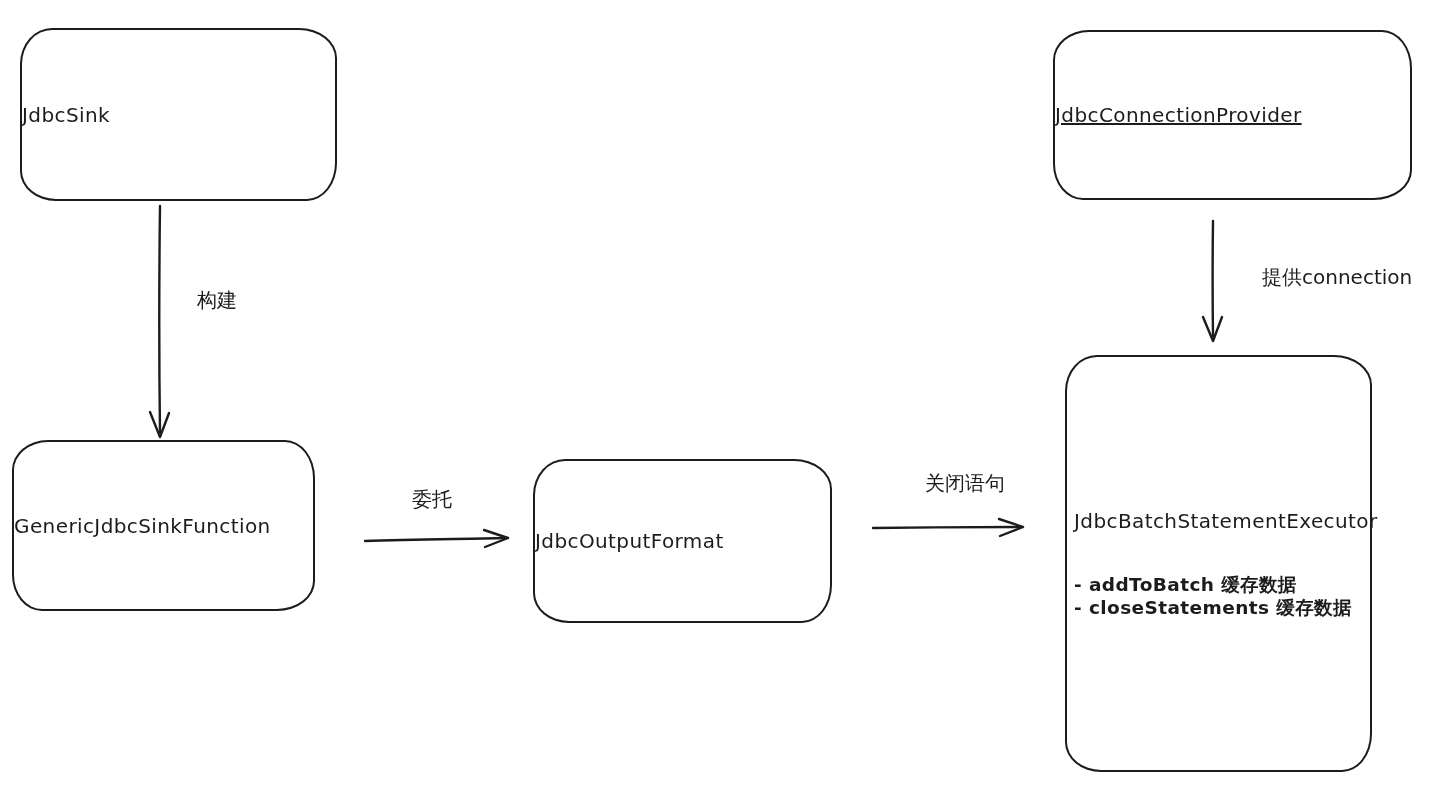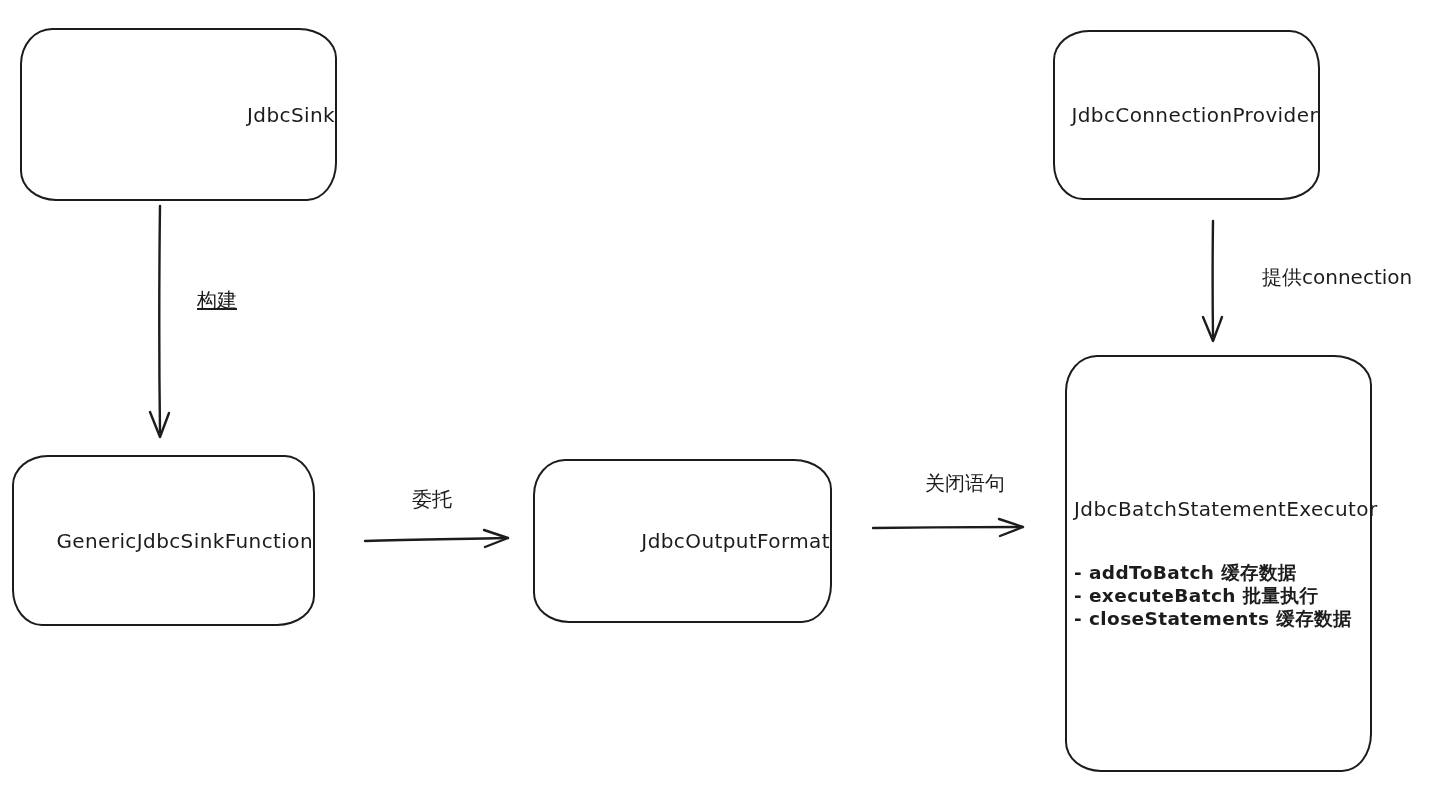--- a/index.html
+++ b/index.html
@@ -20,30 +20,30 @@
     left: 0; top: 0;
     width: 1440px; height: 803px;
     pointer-events: none;
   }
   .node {
     position: absolute;
     border: 2.4px solid #1c1c1c;
     background: #ffffff;
     display: flex;
     align-items: center;
-    justify-content: flex-end;
+    justify-content: flex-start;
     font-size: 20px;
     letter-spacing: 0.4px;
   }
   .node.sketch-a { border-radius: 32px 38px 30px 36px / 36px 30px 38px 30px; }
   .node.sketch-b { border-radius: 36px 30px 38px 30px / 30px 38px 30px 36px; }
   .node-jdbc-sink            { left: 20px;   top: 28px;  width: 317px; height: 173px; }
-  .node-generic-sink-fn      { left: 12px;   top: 455px; width: 303px; height: 171px; }
+  .node-generic-sink-fn      { left: 12px;   top: 440px; width: 303px; height: 171px; }
   .node-jdbc-output-format   { left: 533px;  top: 459px; width: 299px; height: 164px; }
-  .node-conn-provider        { left: 1053px; top: 30px;  width: 267px; height: 170px; }
+  .node-conn-provider        { left: 1053px; top: 30px;  width: 359px; height: 170px; text-decoration: underline; }
   .node-batch-executor {
     left: 1065px; top: 355px; width: 307px; height: 417px;
     flex-direction: column;
     align-items: flex-start;
     justify-content: center;
     padding: 8px 6px 8px 7px;
   }
   .executor-title {
     font-size: 20px;
     margin-bottom: 40px;
@@ -55,21 +55,21 @@
     line-height: 23px;
     white-space: nowrap;
     font-weight: bold;
   }
   .edge-label {
     position: absolute;
     font-size: 20px;
     white-space: nowrap;
     background: transparent;
   }
-  .edge-label-build    { left: 197px;  top: 287px; text-decoration: underline; }
+  .edge-label-build    { left: 197px;  top: 287px; }
   .edge-label-delegate { left: 412px;  top: 486px; }
   .edge-label-execute  { left: 925px;  top: 470px; }
   .edge-label-provide  { left: 1262px; top: 264px; }
   svg path { stroke: #1c1c1c; stroke-width: 2.4; fill: none; stroke-linecap: round; stroke-linejoin: round; }
 </style>
 </head>
 <body>
 
 <div class="canvas">
 
@@ -109,21 +109,20 @@
   </div>
 
   <div class="node sketch-b node-conn-provider">
     <span>JdbcConnectionProvider</span>
   </div>
 
   <div class="node sketch-a node-batch-executor">
     <div class="executor-title">JdbcBatchStatementExecutor</div>
     <ul class="executor-methods">
       <li>- addToBatch 缓存数据</li>
-      <li>- executeBatch 批量执行</li>
       <li>- closeStatements 缓存数据</li>
     </ul>
   </div>
 
   <div class="edge-label edge-label-build">构建</div>
 
   <div class="edge-label edge-label-delegate">委托</div>
 
   <div class="edge-label edge-label-execute">关闭语句</div>
 

